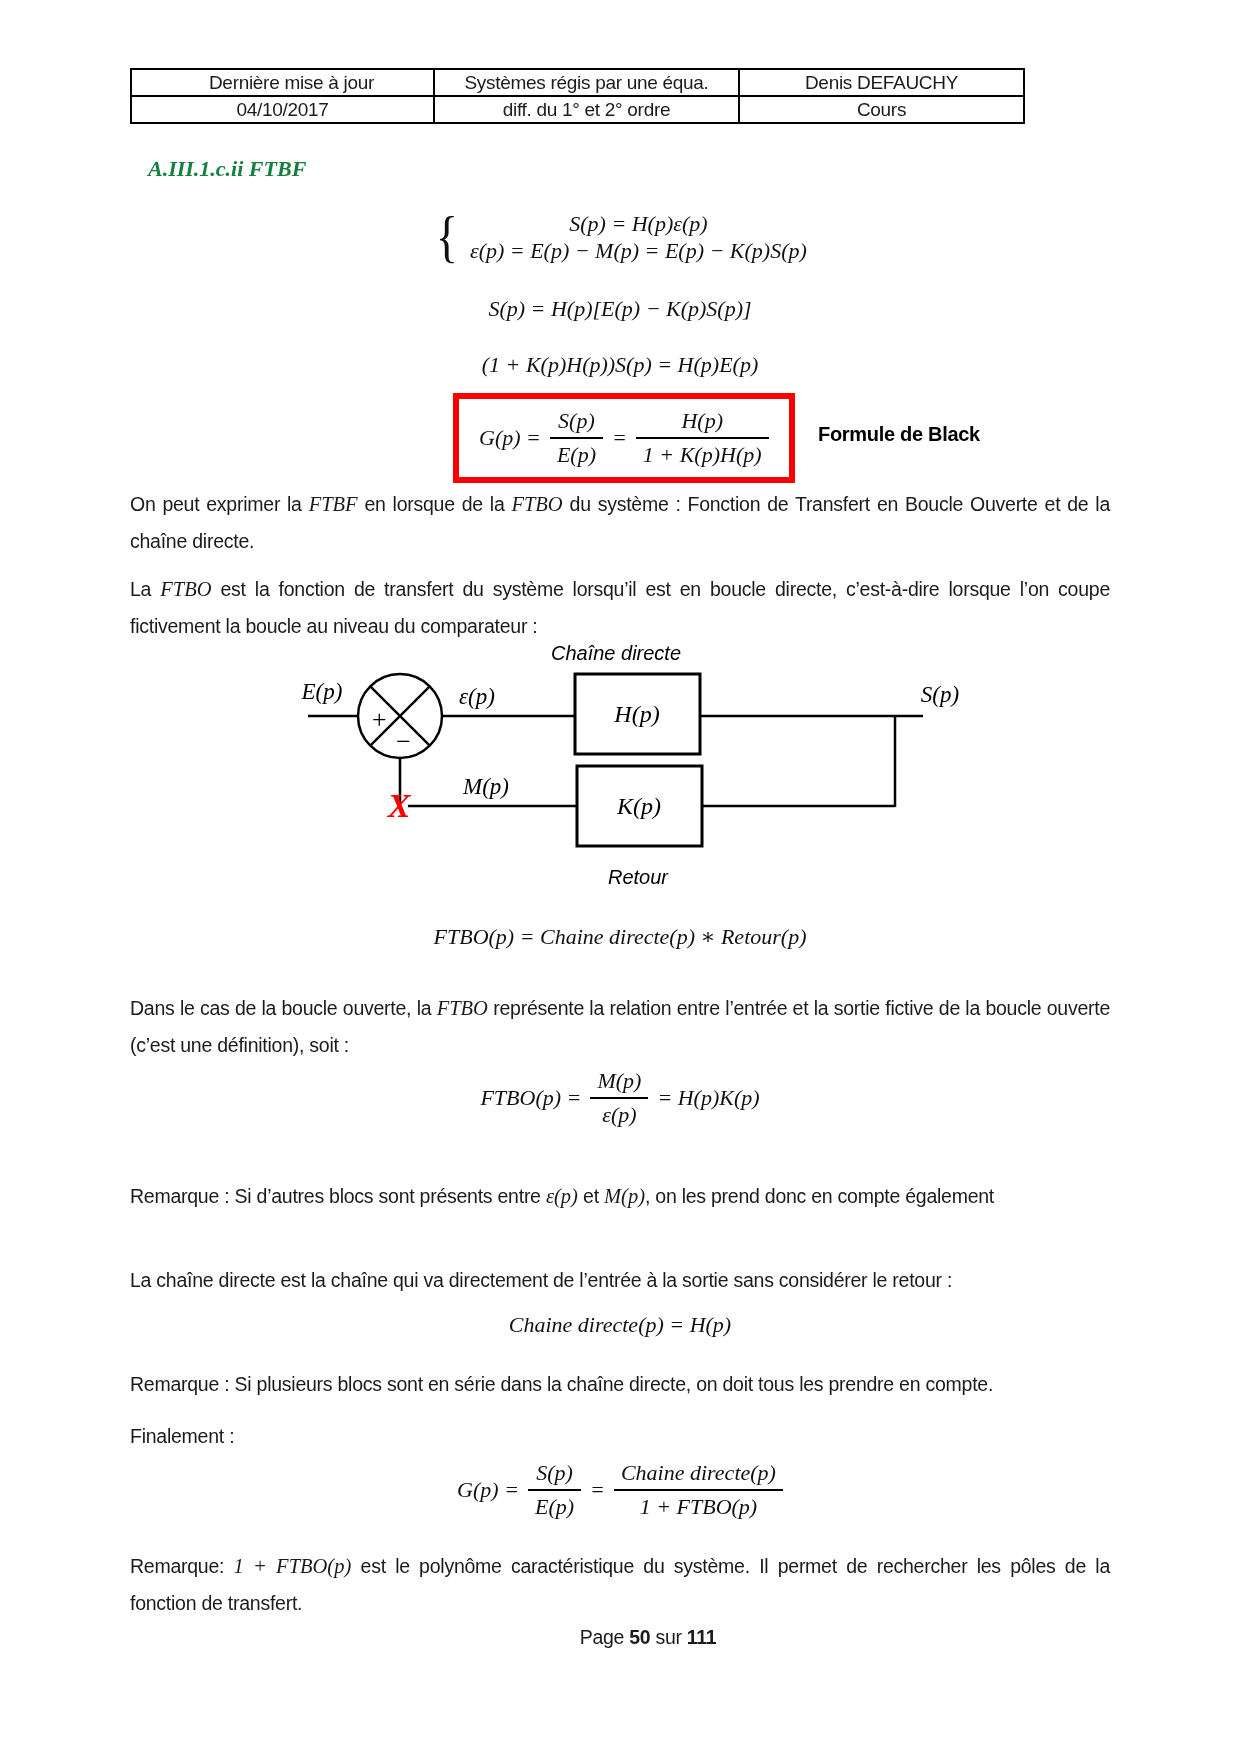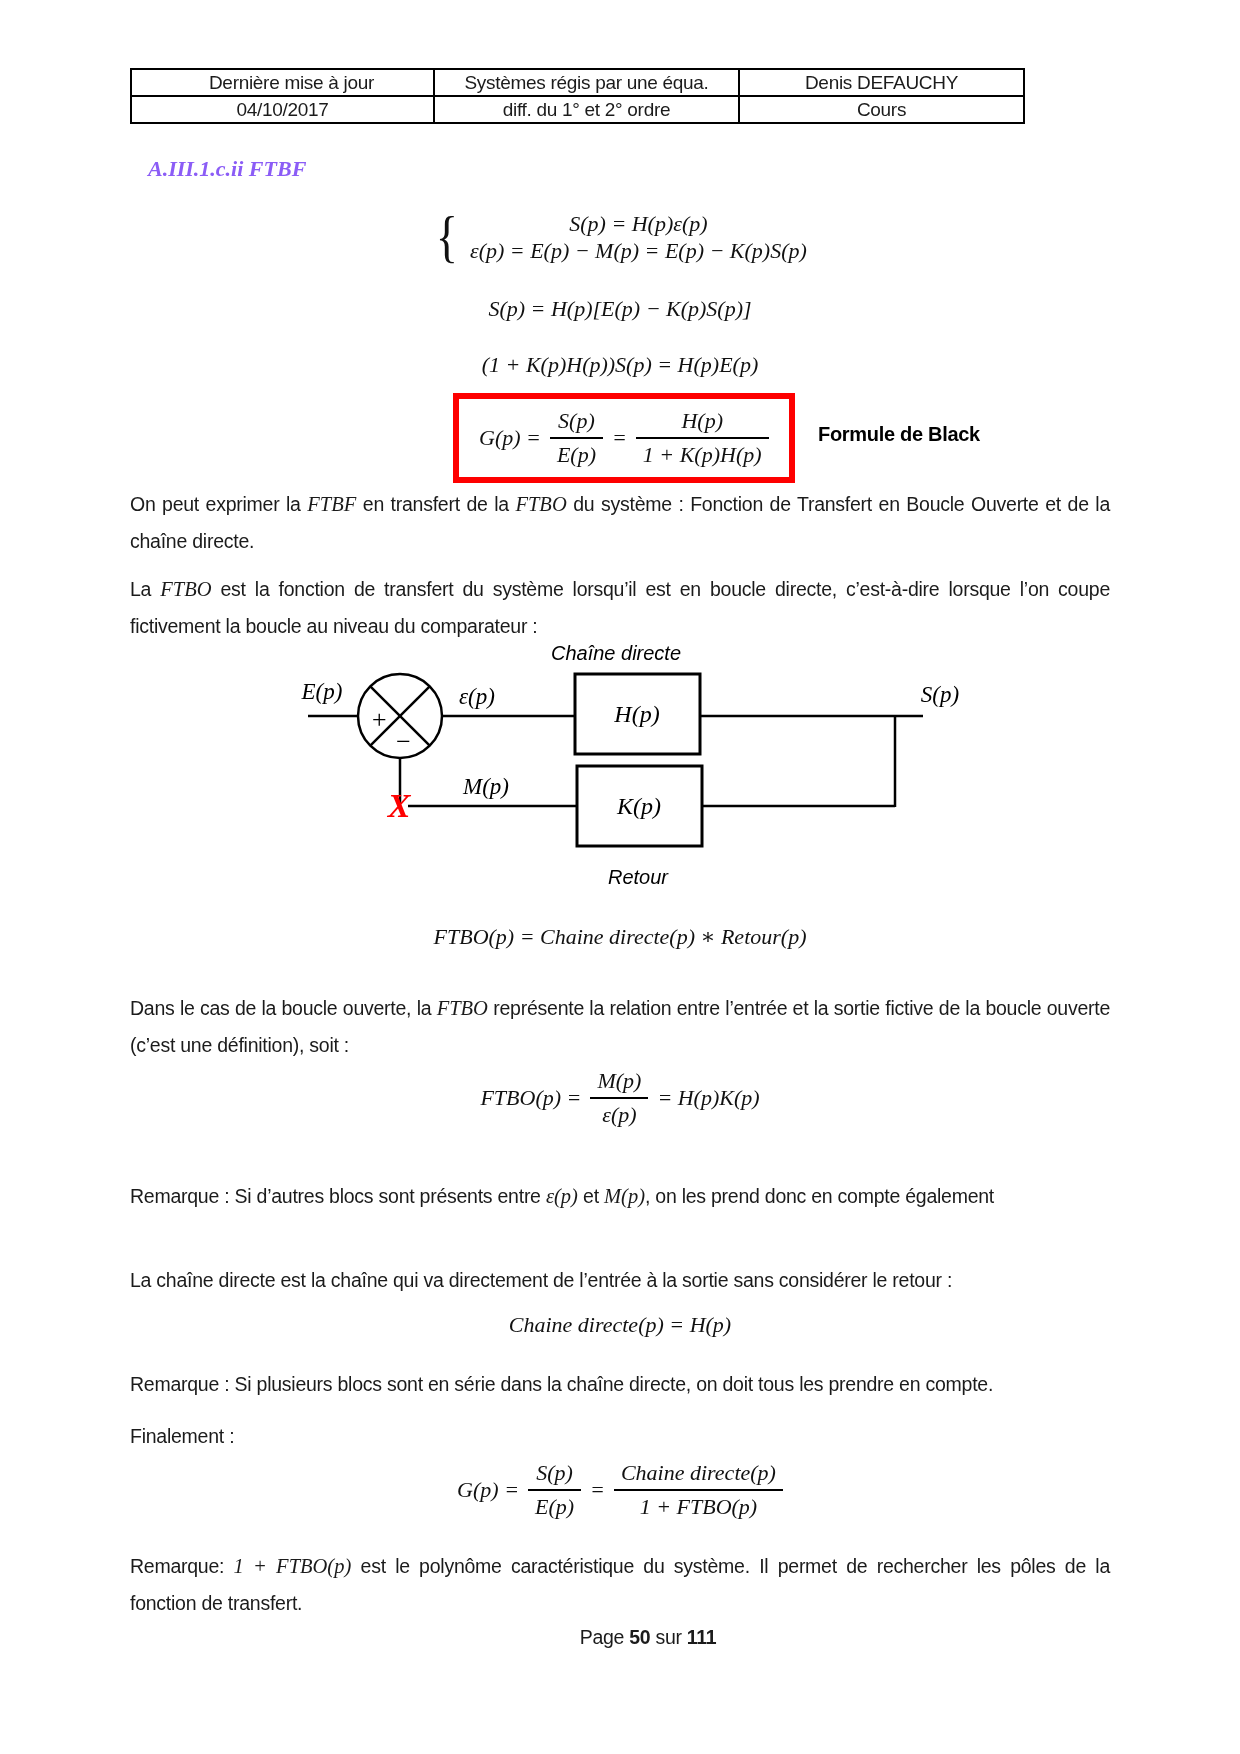--- a/index.html
+++ b/index.html
@@ -71,21 +71,21 @@
       <td style="width:275px;">Denis DEFAUCHY</td>
     </tr>
     <tr>
       <td>04/10/2017</td>
       <td>diff. du 1° et 2° ordre</td>
       <td>Cours</td>
     </tr>
   </tbody>
     </table>
 
-  <div class="abs heading" style="top:156px;left:148px;color:#8b5cf6;">A.III.1.c.ii FTBF</div>
+  <div class="abs heading" style="top:156px;left:148px;color:#15803d;">A.III.1.c.ii FTBF</div>
 
   <div class="abs eq eq-flex" style="top:208px;">
     <span class="brace">{</span>
     <span>
       <span class="sysline" style="display:block;">S(p) = H(p)ε(p)</span>
       <span class="sysline" style="display:block;">ε(p) = E(p) − M(p) = E(p) − K(p)S(p)</span>
     </span>
   </div>
 
   <div class="abs eq" style="top:296px;">S(p) = H(p)[E(p) − K(p)S(p)]</div>
@@ -101,21 +101,21 @@
       </span>
       <span>=</span>
       <span class="frac">
         <span class="num">H(p)</span>
         <span class="den">1 + K(p)H(p)</span>
       </span>
     </span>
     <span class="black-caption abs" style="left:688px;top:30px;">Formule de Black</span>
   </div>
 
-  <div class="abs para" style="top:486px;"><span>On peut exprimer la </span><span class="im">FTBF</span><span> en transfert de la </span><span class="im">FTBO</span><span> du système : Fonction de Transfert en Boucle Ouverte et de la chaîne directe.</span></div>
+  <div class="abs para" style="top:486px;"><span>On peut exprimer la </span><span class="im">FTBF</span><span> en lorsque de la </span><span class="im">FTBO</span><span> du système : Fonction de Transfert en Boucle Ouverte et de la chaîne directe.</span></div>
 
   <div class="abs para" style="top:571px;"><span>La </span><span class="im">FTBO</span><span> est la fonction de transfert du système lorsqu’il est en boucle directe, c’est-à-dire lorsque l’on coupe fictivement la boucle au niveau du comparateur :</span></div>
 
   <svg class="abs diagram-svg" style="top:636px;left:130px;" width="980" height="262" viewBox="0 0 980 262">
 
     <text x="486" y="24" text-anchor="middle" font-size="20" class="lbl-sans">Chaîne directe</text>
     <text x="508" y="248" text-anchor="middle" font-size="20" class="lbl-sans">Retour</text>
 
     <text x="192" y="63" text-anchor="middle" font-size="23">E(p)</text>
     <line x1="178" y1="80" x2="228" y2="80" stroke="#000" stroke-width="2.5"></line>

